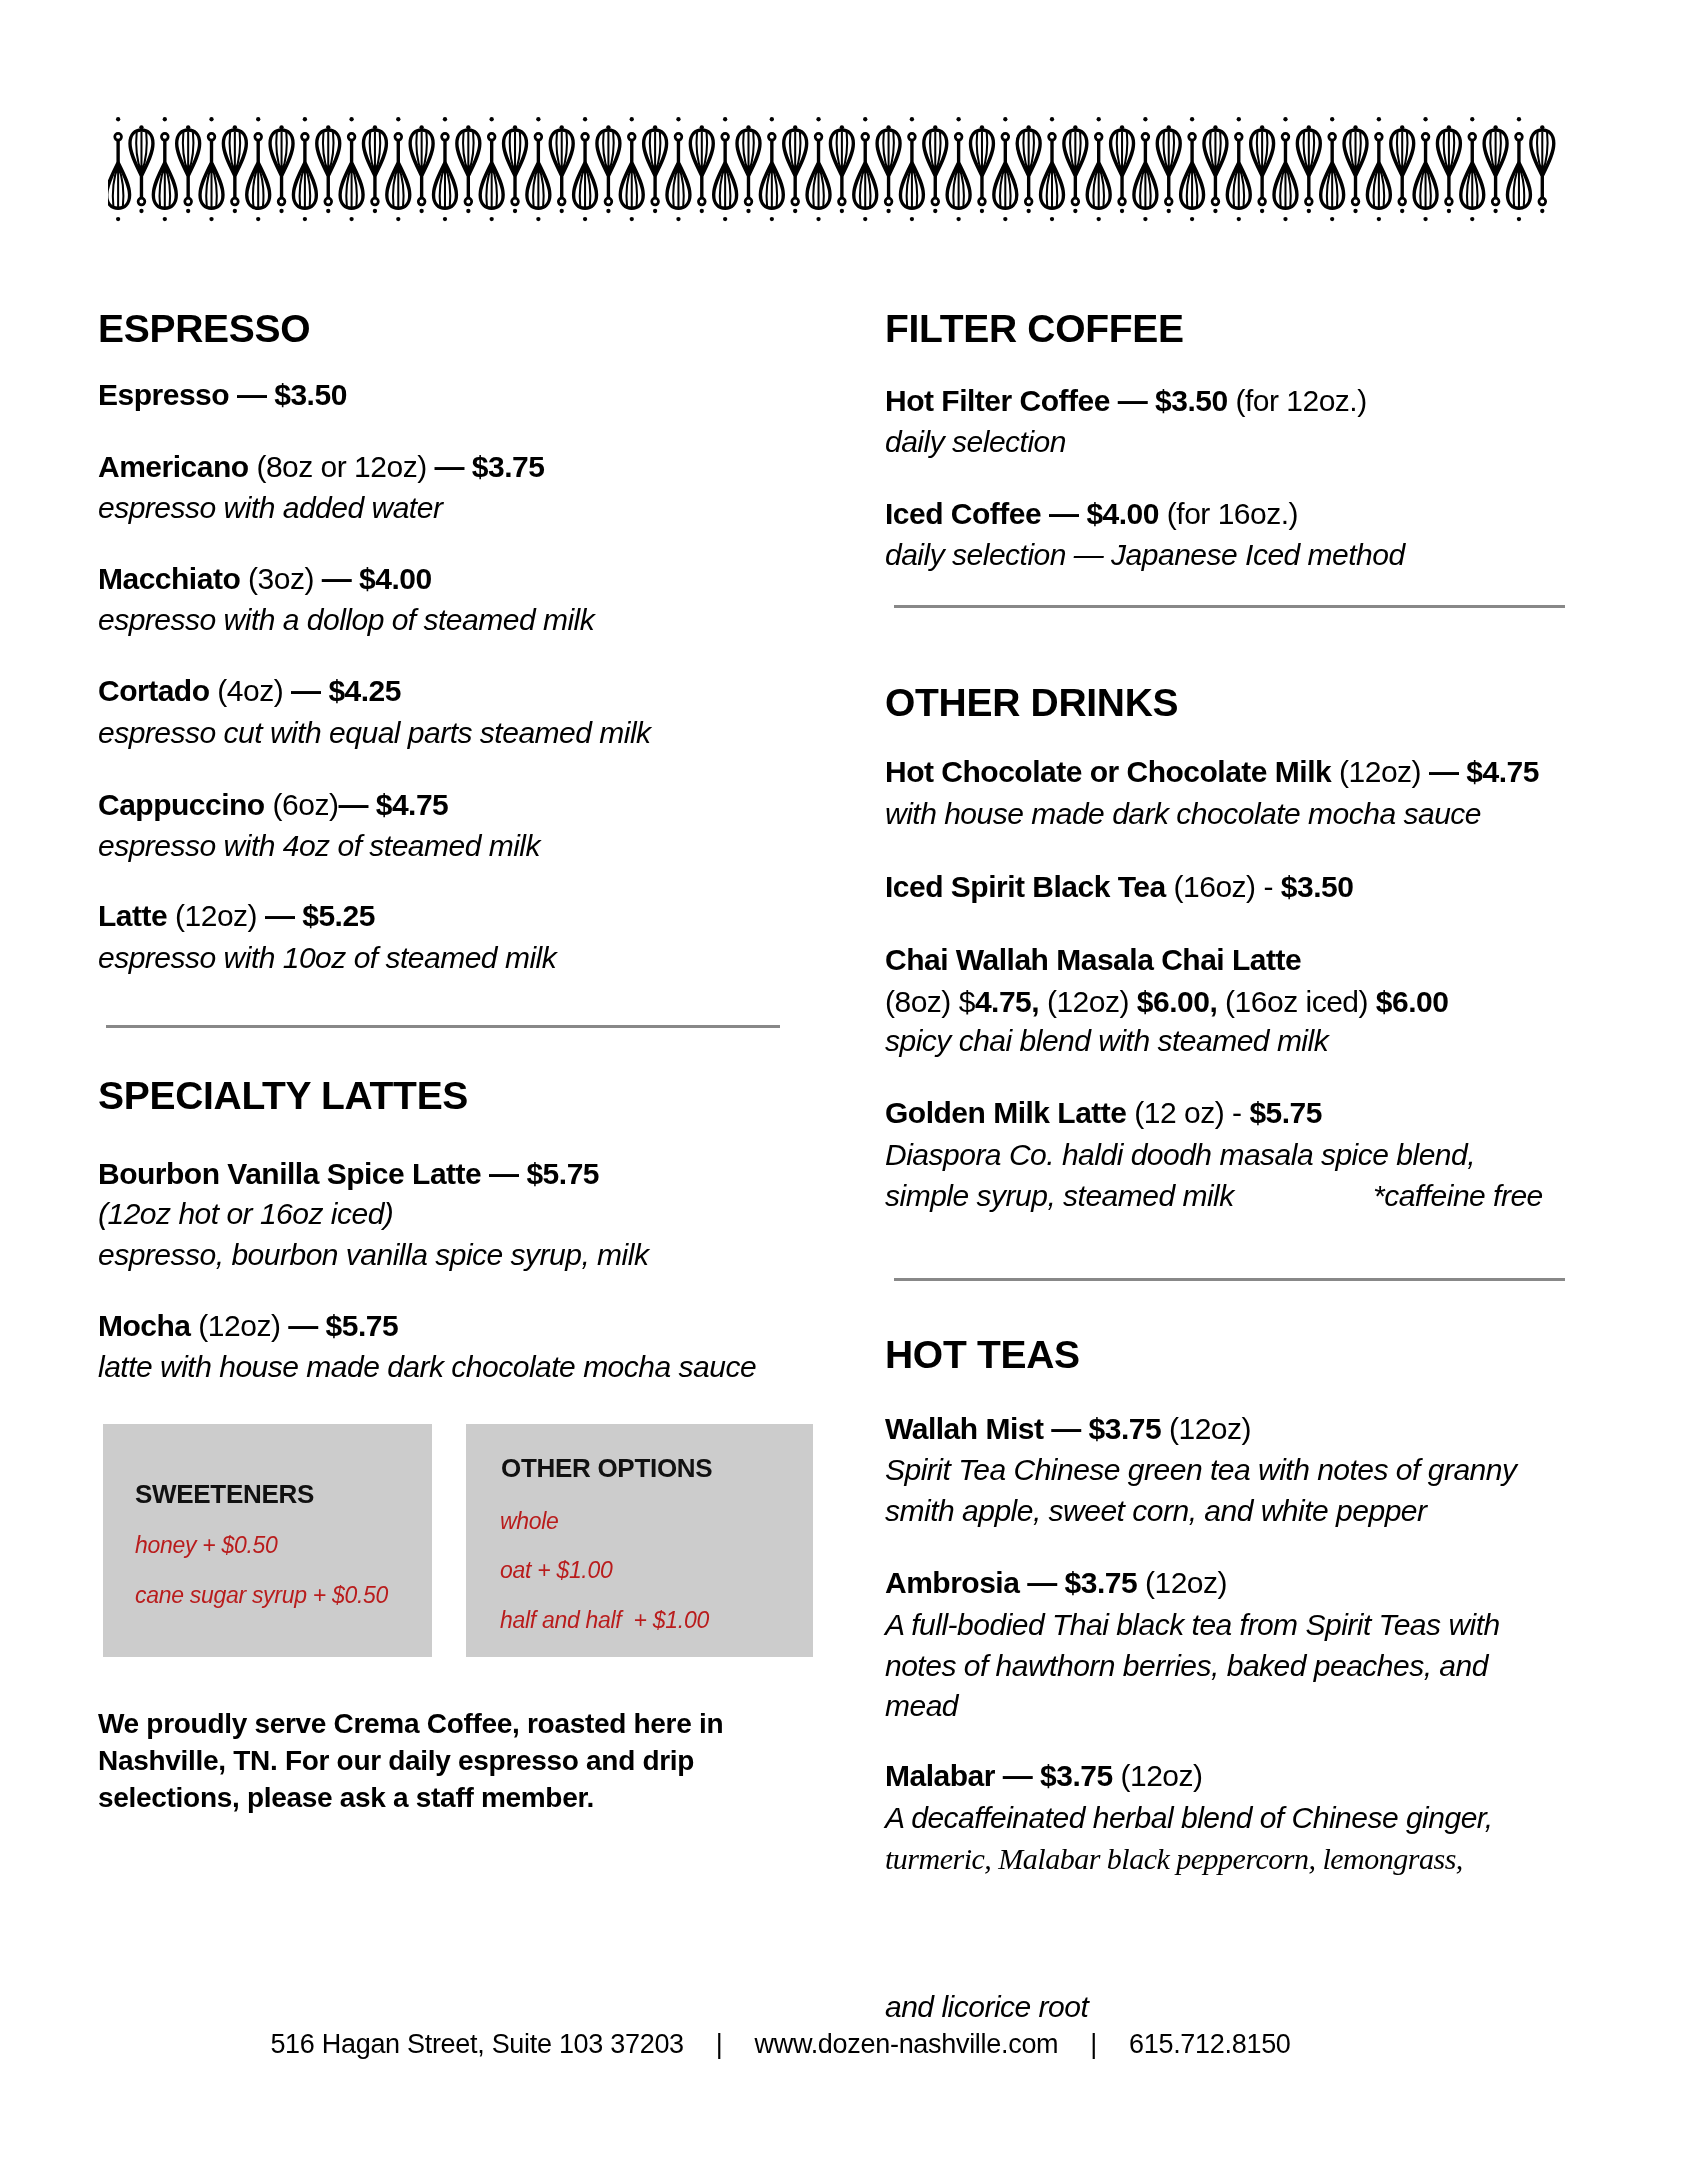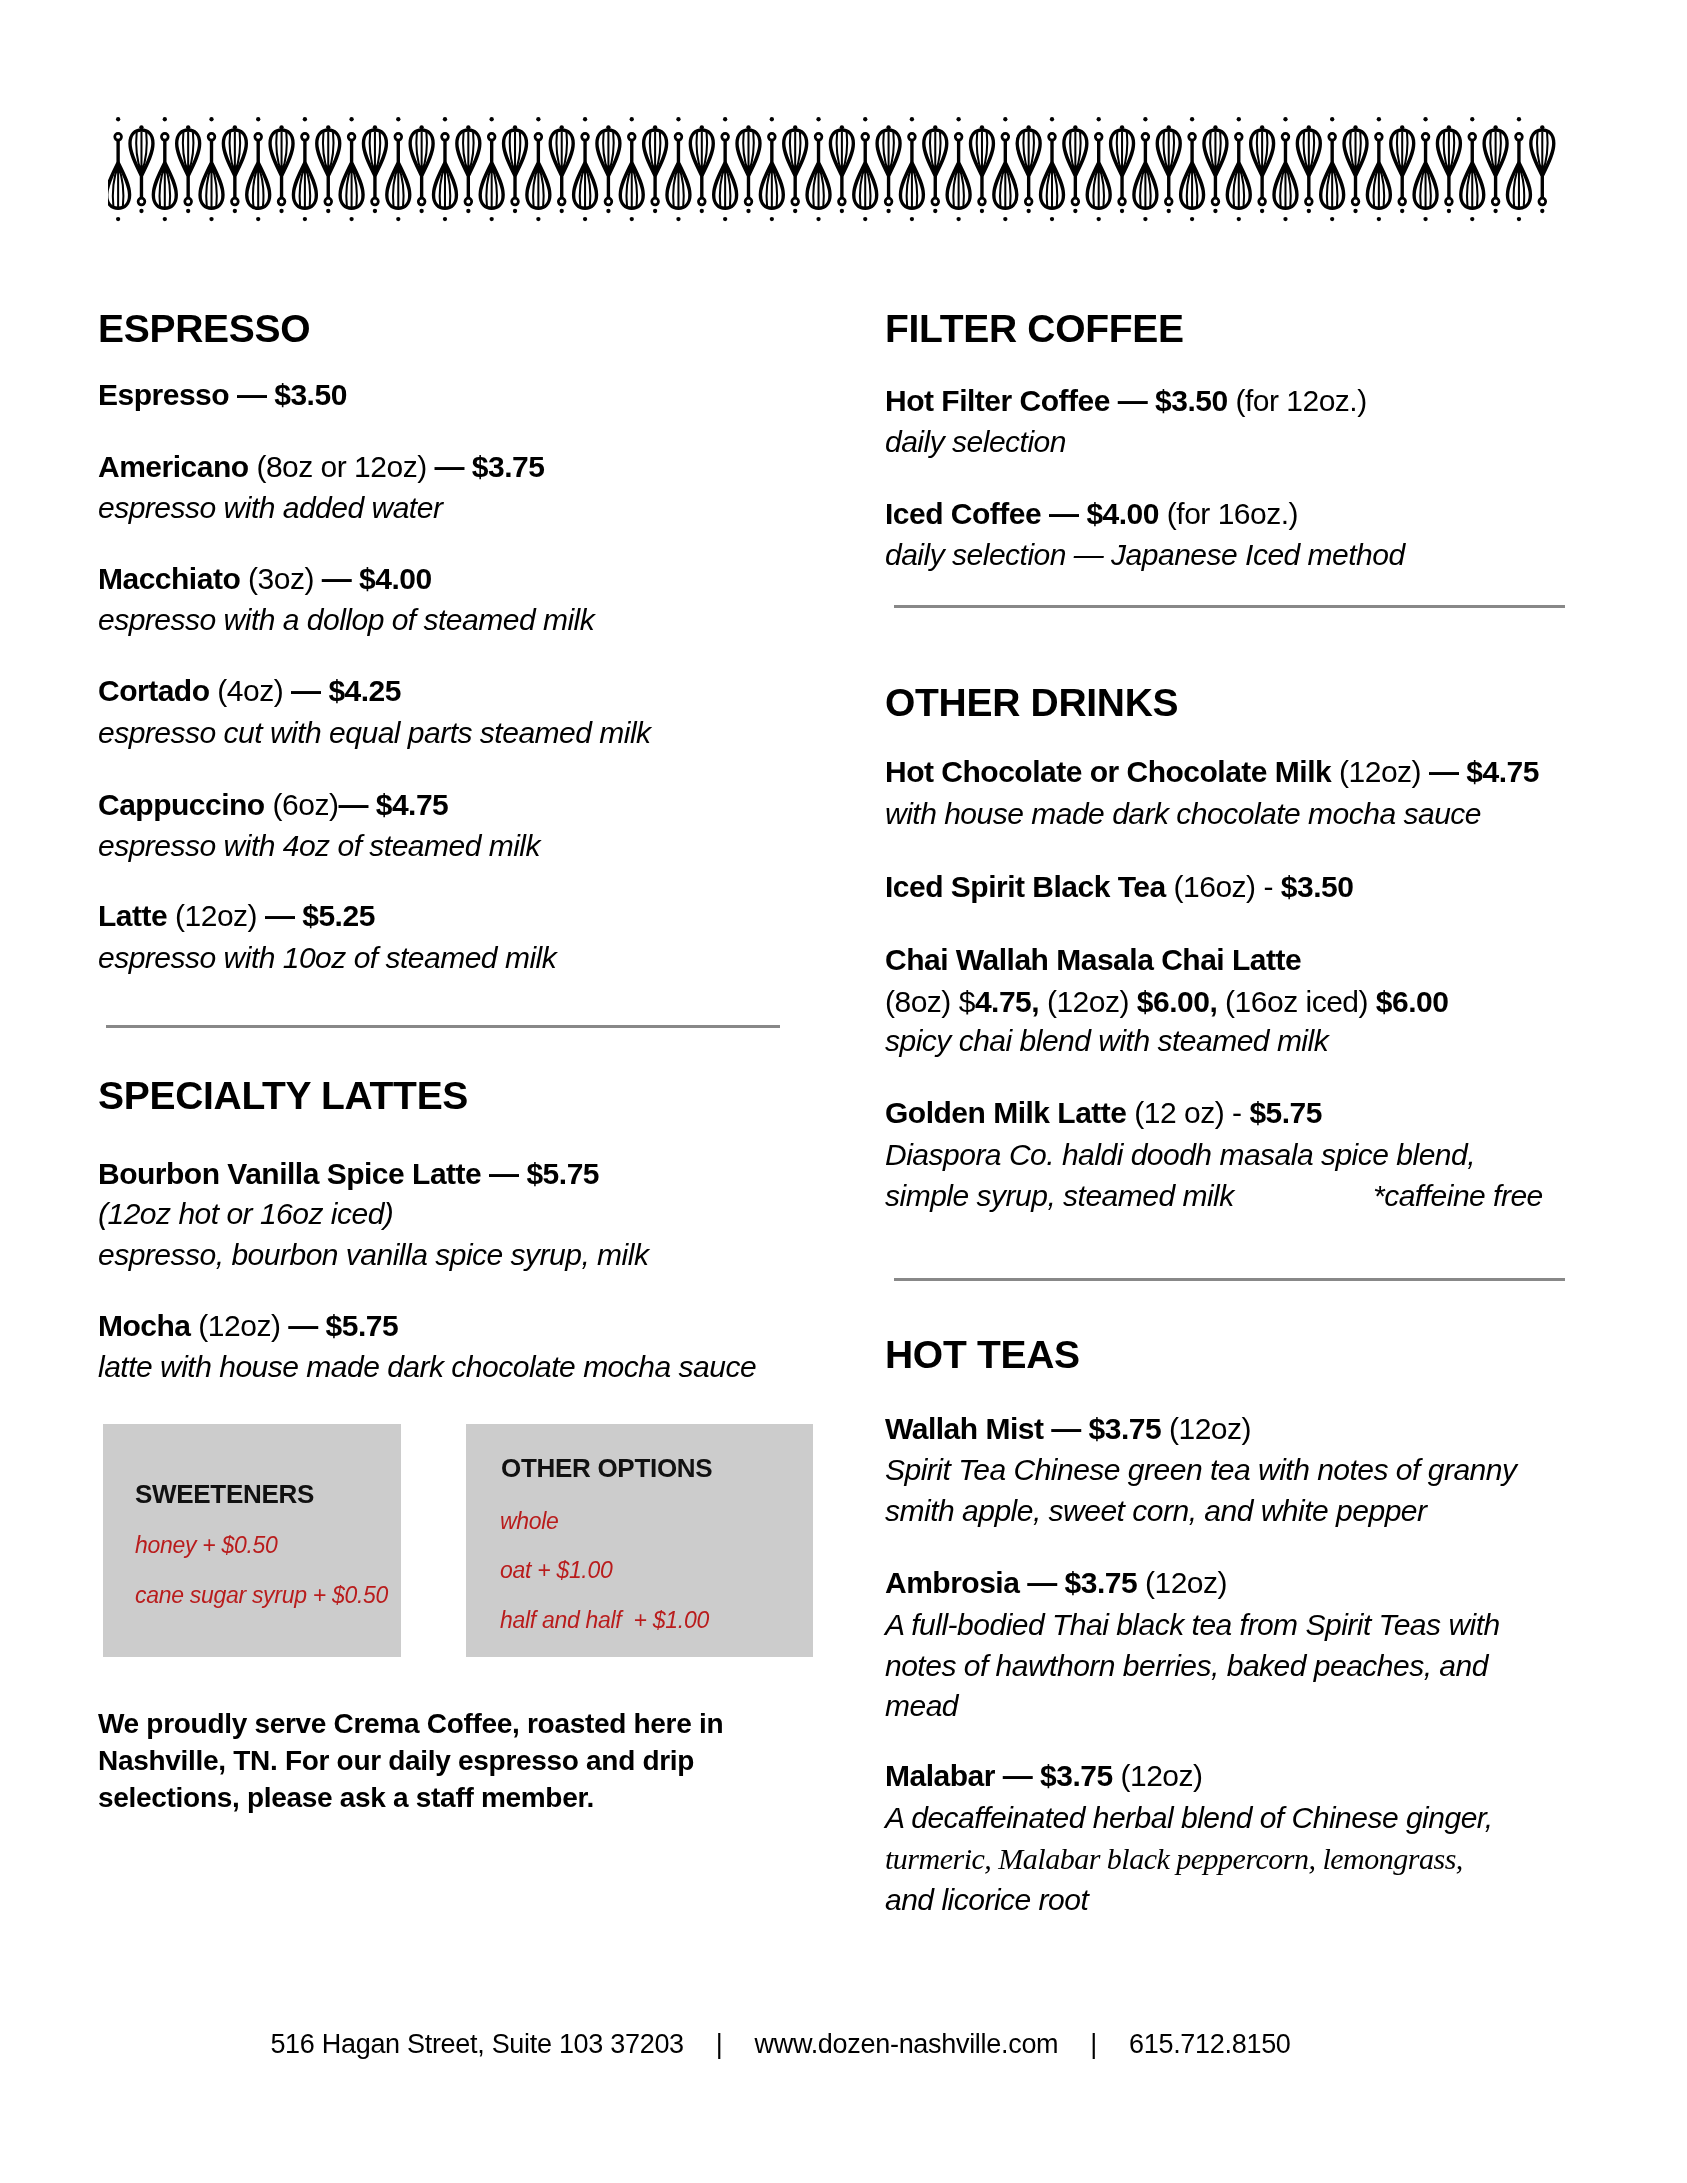--- a/index.html
+++ b/index.html
@@ -254,21 +254,21 @@
     <span class="b">Bourbon Vanilla Spice Latte</span><span class="b"> — </span><span class="b">$5.75</span>
   </div>
   <div class="abs line i" style="left:98px; top:1197px;">(12oz hot or 16oz iced)</div>
   <div class="abs line i" style="left:98px; top:1238px;">espresso, bourbon vanilla spice syrup, milk</div>
 
   <div class="abs line" style="left:98px; top:1309px;">
     <span class="b">Mocha</span><span> (12oz) </span><span class="b">— </span><span class="b">$5.75</span>
   </div>
   <div class="abs line i" style="left:98px; top:1350px;">latte with house made dark chocolate mocha sauce</div>
 
-  <div class="box" style="left:103px; top:1424px; width:298px; height:233px;">
+  <div class="box" style="left:103px; top:1424px; width:298px; height:233px;padding-left:31px;">
     <div class="abs box-title" style="left:32px; top:57px;">SWEETENERS</div>
     <div class="abs box-line" style="left:32px; top:108px;">honey + $0.50</div>
     <div class="abs box-line" style="left:32px; top:158px;">cane sugar syrup + $0.50</div>
   </div>
 
   <div class="box" style="left:466px; top:1424px; width:347px; height:233px;">
     <div class="abs box-title" style="left:35px; top:31px;">OTHER OPTIONS</div>
     <div class="abs box-line" style="left:34px; top:84px;">whole</div>
     <div class="abs box-line" style="left:34px; top:133px;">oat + $1.00</div>
     <div class="abs box-line" style="left:34px; top:183px; white-space:pre;">half and half  + $1.00</div>
@@ -335,19 +335,19 @@
   </div>
   <div class="abs line i" style="left:885px; top:1608px;">A full-bodied Thai black tea from Spirit Teas with</div>
   <div class="abs line i" style="left:885px; top:1649px;">notes of hawthorn berries, baked peaches, and</div>
   <div class="abs line i" style="left:885px; top:1689px;">mead</div>
 
   <div class="abs line" style="left:885px; top:1759px;">
     <span class="b">Malabar</span><span class="b"> — </span><span class="b">$3.75</span><span> (12oz)</span>
   </div>
   <div class="abs line i" style="left:885px; top:1801px;">A decaffeinated herbal blend of Chinese ginger,</div>
   <div class="abs line i" style="left:885px; top:1842px;font-family:Liberation Serif, serif;">turmeric, Malabar black peppercorn, lemongrass,</div>
-  <div class="abs line i" style="left:885px; top:1883px;">and licorice root</div>
+  <div class="abs line i" style="left:885px; top:1990px;">and licorice root</div>
 </div>
 
 <div class="abs footer" style="left:0; width:1561px; top:2029px; text-align:center;">
   <span>516 Hagan Street, Suite 103 37203</span><span class="sep">|</span><span>www.dozen-nashville.com</span><span class="sep">|</span><span>615.712.8150</span>
 </div>
 
 
 </body></html>

